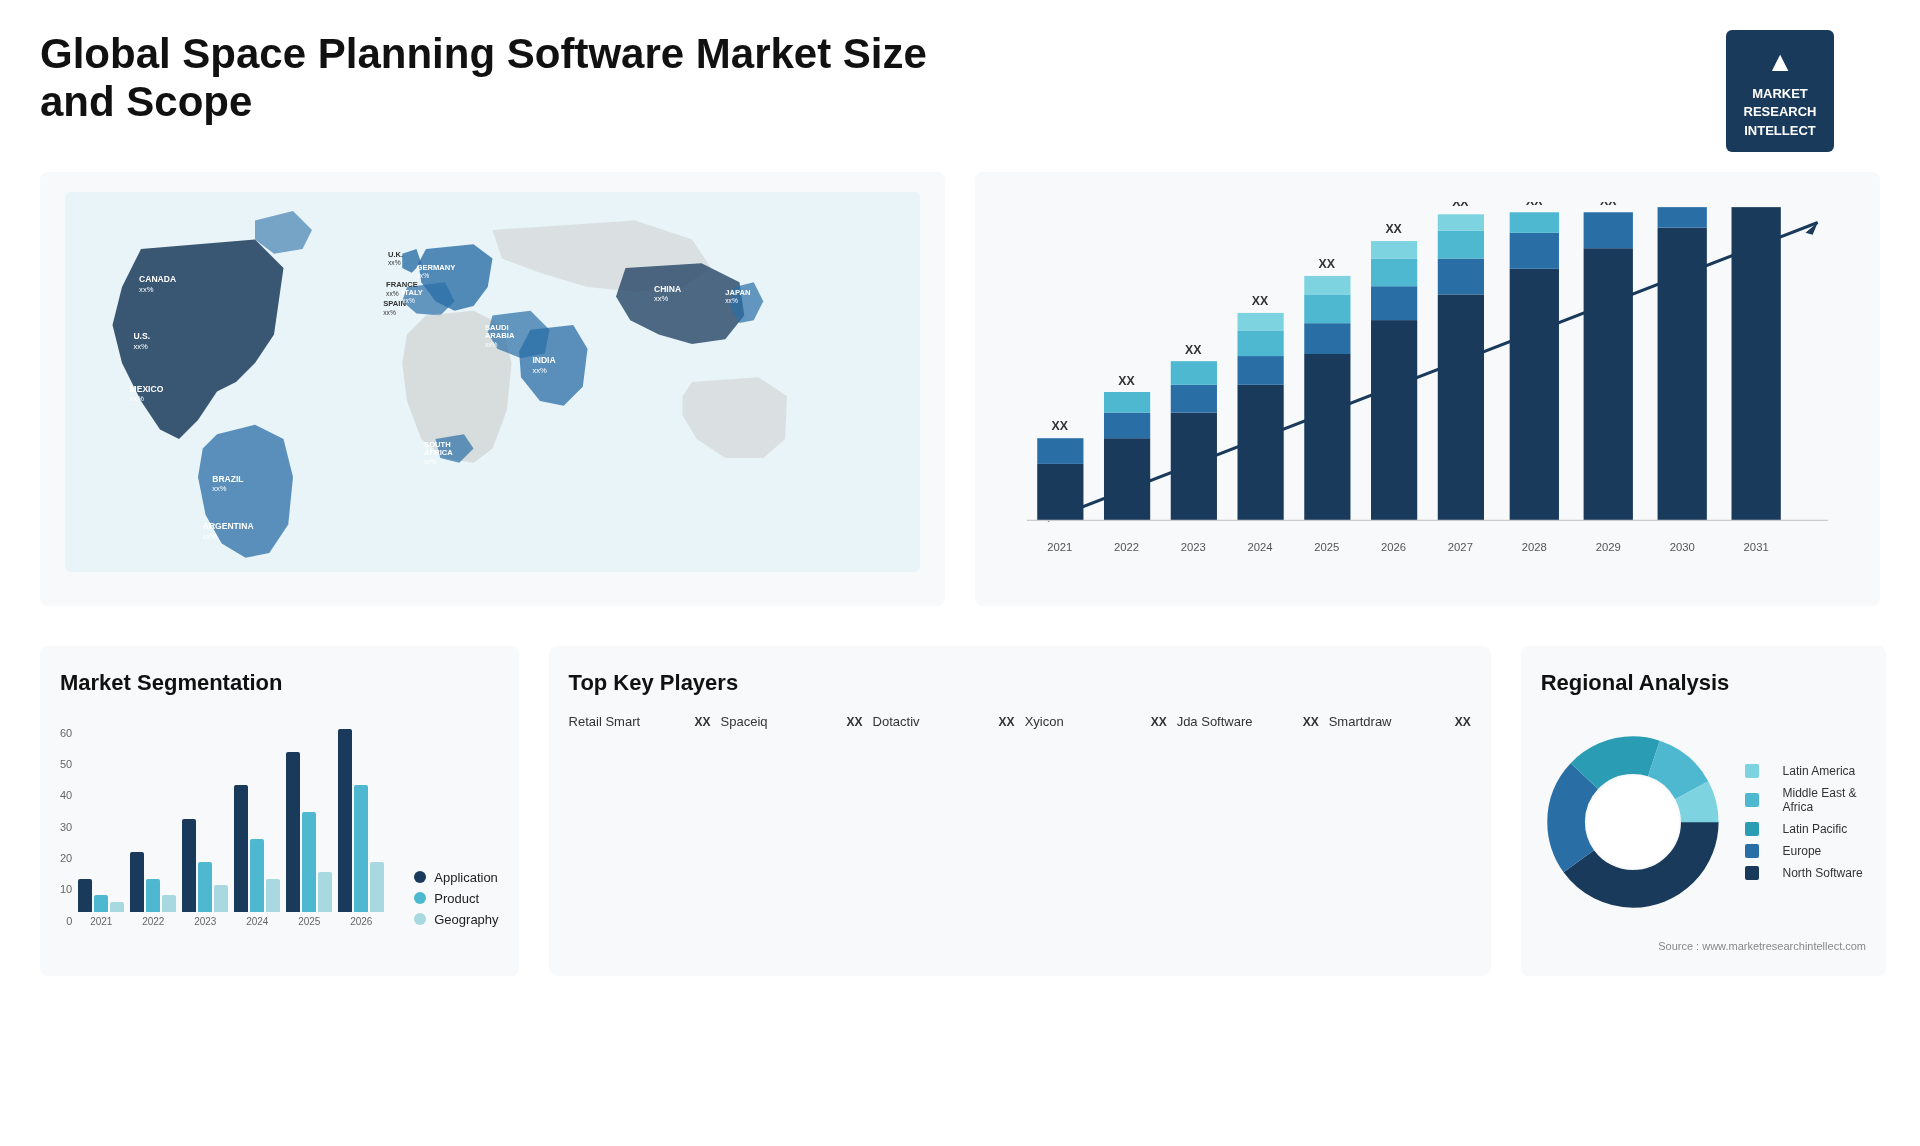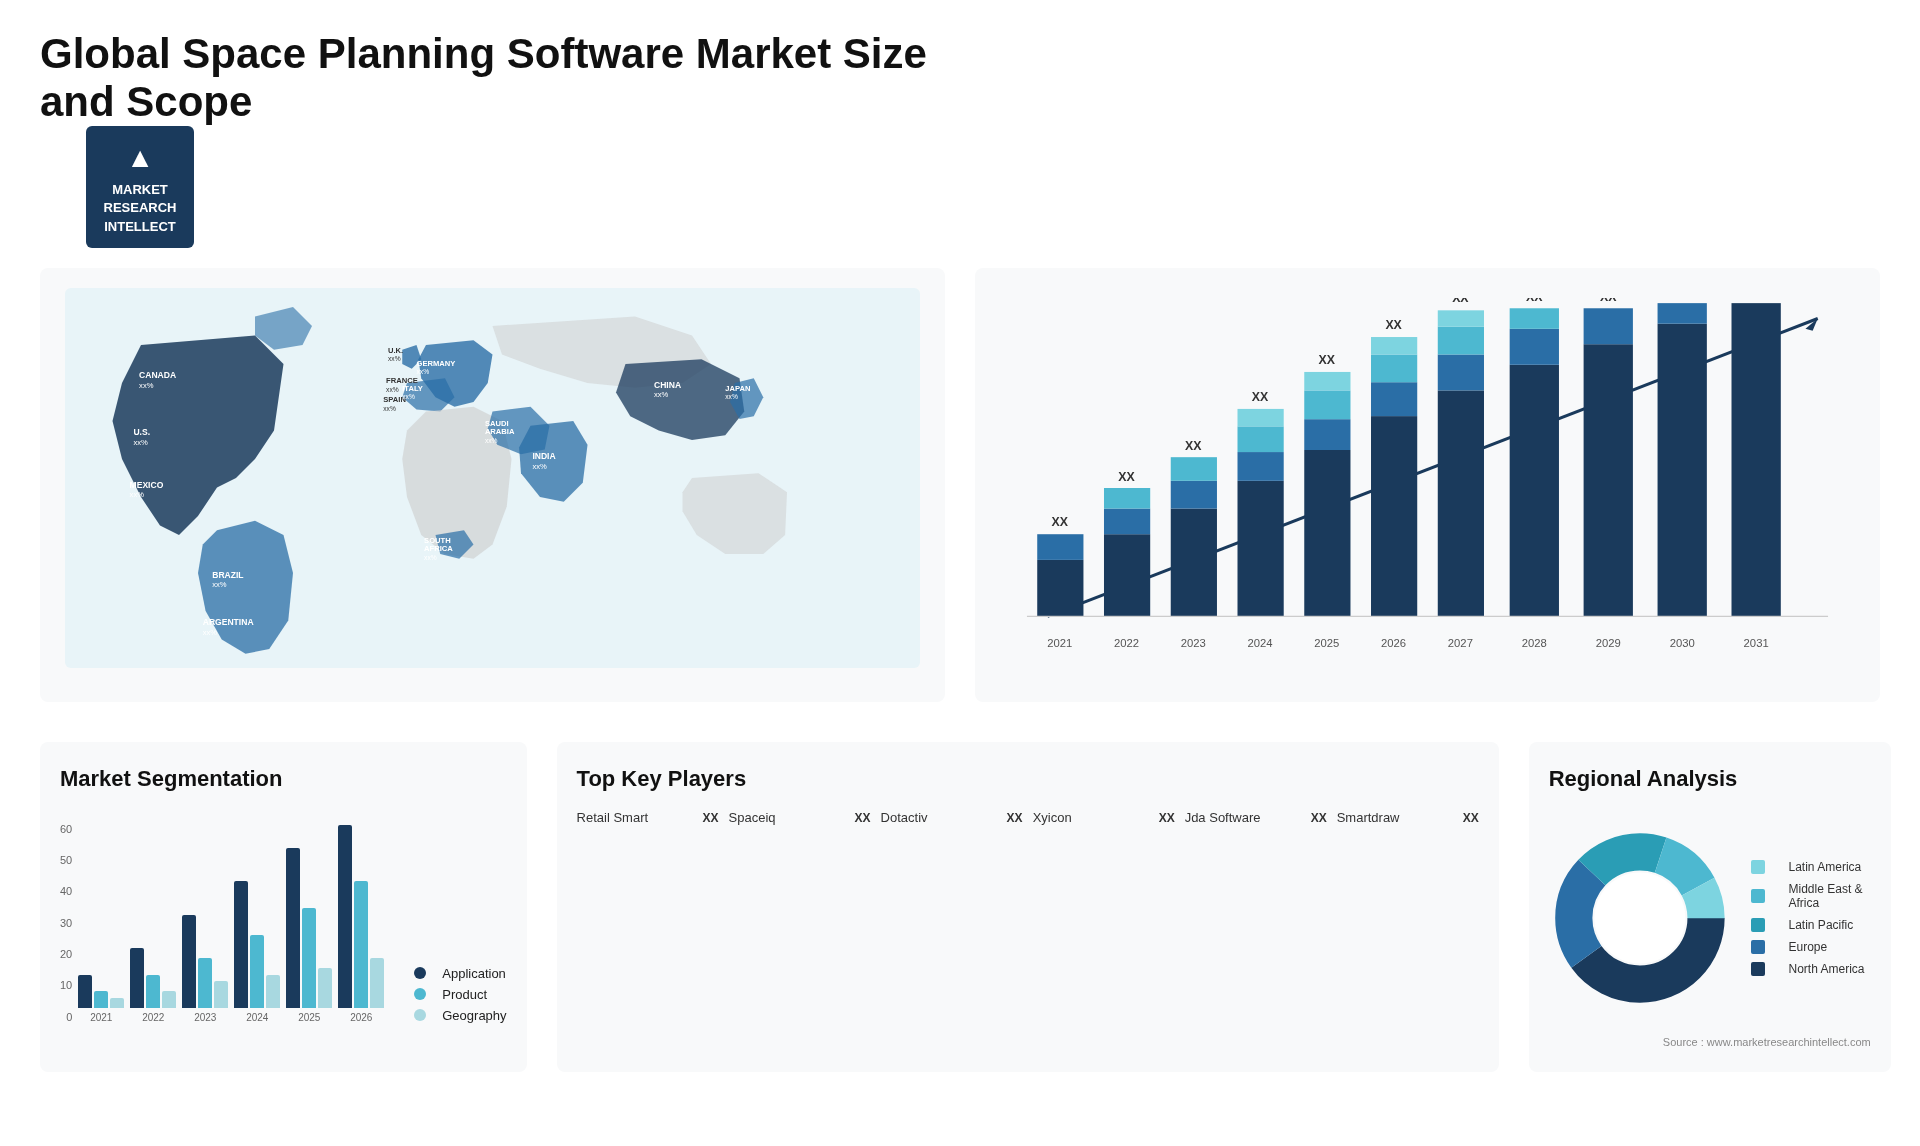--- a/index.html
+++ b/index.html
@@ -10,21 +10,20 @@
       min-height: 1146px;
       padding: 30px 40px;
       color: #222;
     }
     
     .header {
       display: flex;
       justify-content: space-between;
       align-items: flex-start;
       margin-bottom: 20px;
-      flex-direction: column;
     }
     .main-title {
       font-size: 42px;
       font-weight: 700;
       color: #111;
       max-width: 900px;
     }
     .logo-area {
       display: flex;
       flex-direction: column;
@@ -149,21 +148,21 @@
     .seg-legend {
       margin-top: 12px;
       display: flex;
       flex-direction: column;
       gap: 6px;
       margin-left: 30px;
     }
     .seg-legend-item {
       display: flex;
       align-items: center;
-      gap: 16px;
+      gap: 8px;
       font-size: 13px;
     }
     .legend-dot {
       width: 12px;
       height: 12px;
       border-radius: 50%;
     }
 
     
     .players-list {
@@ -583,20 +582,20 @@
         <div class="donut-legend-item">
           <div class="donut-color" style="background:#2a9db5;"></div>
           <span>Latin Pacific</span>
         </div>
         <div class="donut-legend-item">
           <div class="donut-color" style="background:#2a6ea6;"></div>
           <span>Europe</span>
         </div>
         <div class="donut-legend-item">
           <div class="donut-color" style="background:#1a3a5c;"></div>
-          <span>North America</span>
+          <span>North Software</span>
         </div>
       </div>
     </div>
     <p class="source-text">Source : www.marketresearchintellect.com</p>
   </div>
 
 </div>
 
 </body></html>

